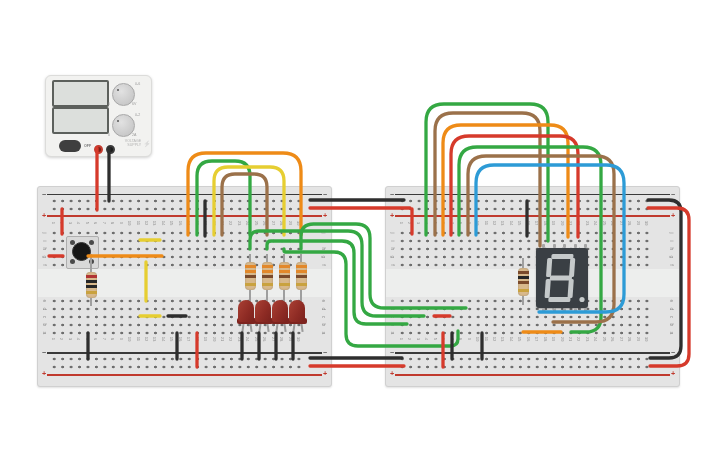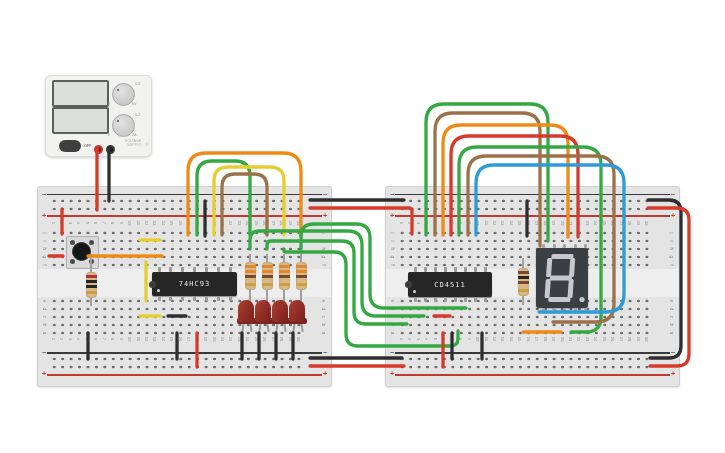--- a/index.html
+++ b/index.html
@@ -270,60 +270,20 @@
       <div class="tiny rotL" style="left: 278px; top: 106px;">e</div>
       <div class="tiny rotL" style="left: -1px; top: 114px;">d</div>
       <div class="tiny rotL" style="left: 278px; top: 114px;">d</div>
       <div class="tiny rotL" style="left: -1px; top: 122px;">c</div>
       <div class="tiny rotL" style="left: 278px; top: 122px;">c</div>
       <div class="tiny rotL" style="left: -1px; top: 130px;">b</div>
       <div class="tiny rotL" style="left: 278px; top: 130px;">b</div>
       <div class="tiny rotL" style="left: -1px; top: 138px;">a</div>
       <div class="tiny rotL" style="left: 278px; top: 138px;">a</div>
     </div>
-    <div class="ic" style="left: 152px; top: 272px; width: 85px; height: 24px;">
-      <span>74HC93</span>
-      <div class="icnotch"></div>
-      <div class="icdot"></div>
-      <div class="icpin" style="left: 5.5px; top: -5px;"></div>
-      <div class="icpin" style="left: 5.5px; top: 24px;"></div>
-      <div class="icpin" style="left: 17.3333px; top: -5px;"></div>
-      <div class="icpin" style="left: 17.3333px; top: 24px;"></div>
-      <div class="icpin" style="left: 29.1667px; top: -5px;"></div>
-      <div class="icpin" style="left: 29.1667px; top: 24px;"></div>
-      <div class="icpin" style="left: 41px; top: -5px;"></div>
-      <div class="icpin" style="left: 41px; top: 24px;"></div>
-      <div class="icpin" style="left: 52.8333px; top: -5px;"></div>
-      <div class="icpin" style="left: 52.8333px; top: 24px;"></div>
-      <div class="icpin" style="left: 64.6667px; top: -5px;"></div>
-      <div class="icpin" style="left: 64.6667px; top: 24px;"></div>
-      <div class="icpin" style="left: 76.5px; top: -5px;"></div>
-      <div class="icpin" style="left: 76.5px; top: 24px;"></div>
-    </div>
-    <div class="ic" style="left: 408px; top: 272px; width: 84px; height: 25px;">
-      <span>CD4511</span>
-      <div class="icnotch"></div>
-      <div class="icdot"></div>
-      <div class="icpin" style="left: 5.5px; top: -5px;"></div>
-      <div class="icpin" style="left: 5.5px; top: 25px;"></div>
-      <div class="icpin" style="left: 15.5px; top: -5px;"></div>
-      <div class="icpin" style="left: 15.5px; top: 25px;"></div>
-      <div class="icpin" style="left: 25.5px; top: -5px;"></div>
-      <div class="icpin" style="left: 25.5px; top: 25px;"></div>
-      <div class="icpin" style="left: 35.5px; top: -5px;"></div>
-      <div class="icpin" style="left: 35.5px; top: 25px;"></div>
-      <div class="icpin" style="left: 45.5px; top: -5px;"></div>
-      <div class="icpin" style="left: 45.5px; top: 25px;"></div>
-      <div class="icpin" style="left: 55.5px; top: -5px;"></div>
-      <div class="icpin" style="left: 55.5px; top: 25px;"></div>
-      <div class="icpin" style="left: 65.5px; top: -5px;"></div>
-      <div class="icpin" style="left: 65.5px; top: 25px;"></div>
-      <div class="icpin" style="left: 75.5px; top: -5px;"></div>
-      <div class="icpin" style="left: 75.5px; top: 25px;"></div>
-    </div>
     <div class="btn" style="left: 66px; top: 236px; width: 31px; height: 31px;">
       <div class="btnpin" style="left: 3px; top: 3px;"></div>
       <div class="btnpin" style="left: 22px; top: 3px;"></div>
       <div class="btnpin" style="left: 3px; top: 22px;"></div>
       <div class="btnpin" style="left: 22px; top: 22px;"></div>
       <div class="btncap" style="left: 5px; top: 5px;"></div>
     </div>
     <div class="disp" style="left: 536px; top: 248px; width: 52px; height: 60px; background: rgb(58, 63, 68);"><div class="disppin" style="left: 6px; top: -4px;"></div><div class="disppin" style="left: 6px; top: 60px;"></div><div class="disppin" style="left: 16.5px; top: -4px;"></div><div class="disppin" style="left: 16.5px; top: 60px;"></div><div class="disppin" style="left: 27px; top: -4px;"></div><div class="disppin" style="left: 27px; top: 60px;"></div><div class="disppin" style="left: 37.5px; top: -4px;"></div><div class="disppin" style="left: 37.5px; top: 60px;"></div><div class="disppin" style="left: 48px; top: -4px;"></div><div class="disppin" style="left: 48px; top: 60px;"></div><svg width="52" height="60">
         <g transform="translate(2 0) skewX(-4)">
           <rect x="14" y="6" width="22" height="5" rx="1.5" fill="#c5c9ca"></rect>

